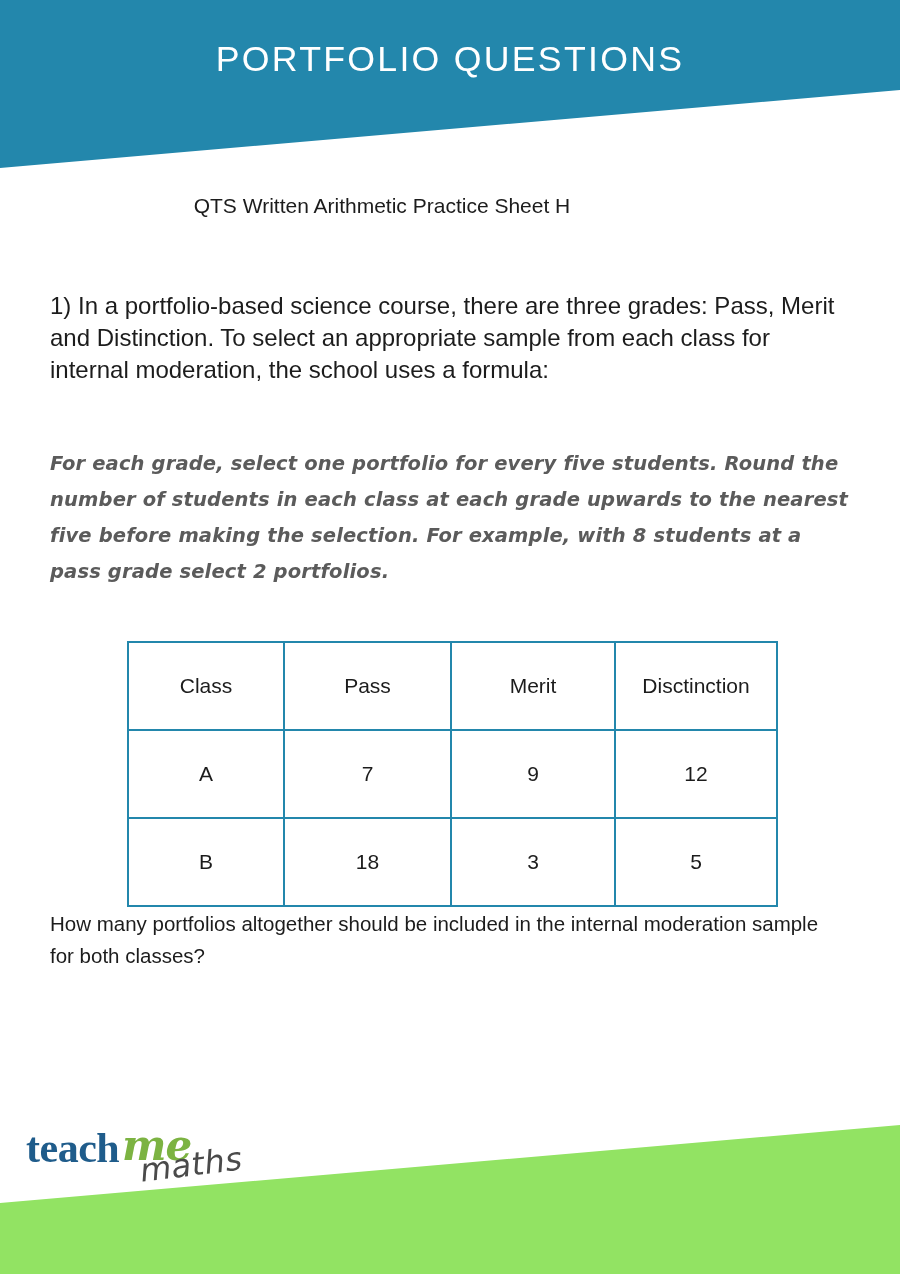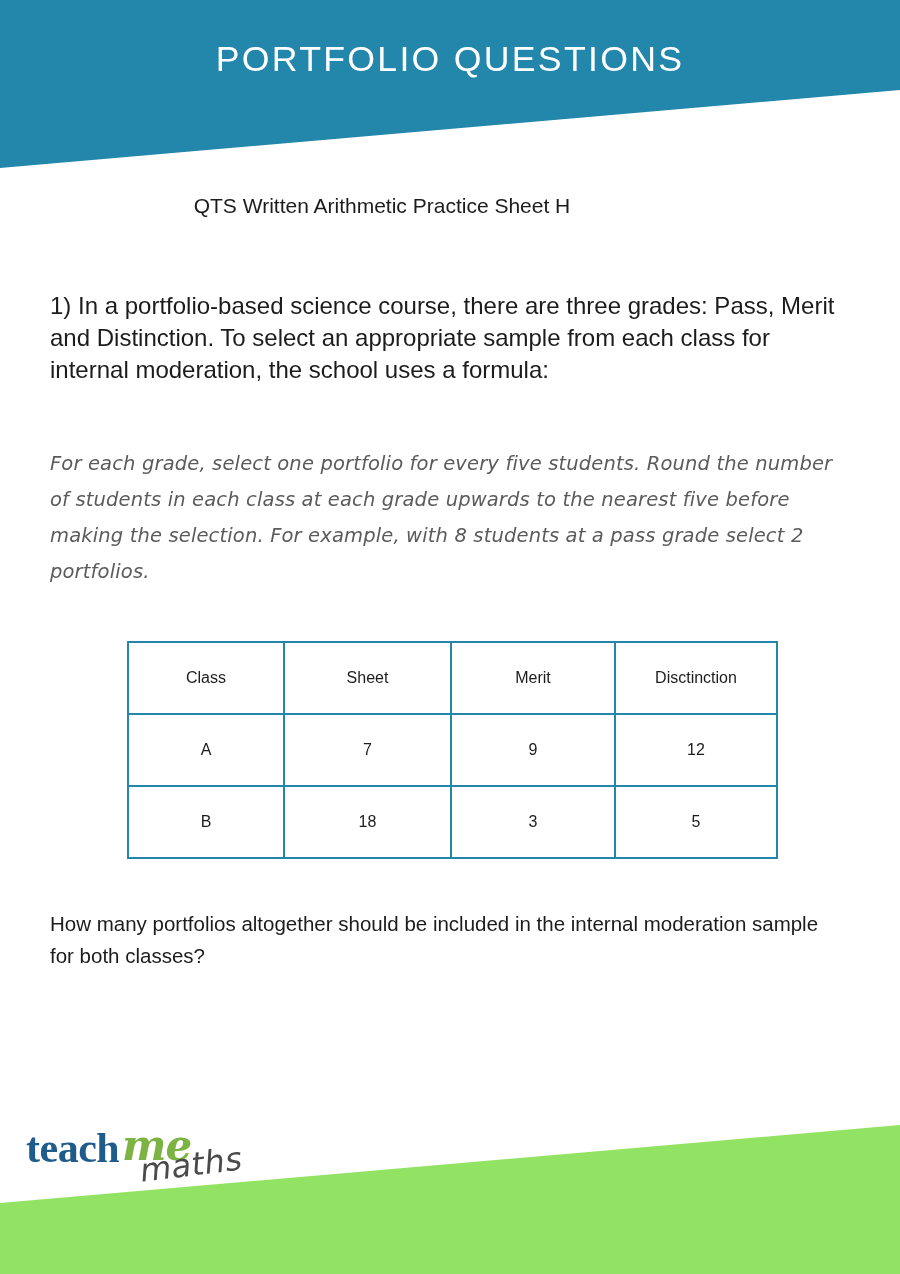--- a/index.html
+++ b/index.html
@@ -71,21 +71,21 @@
   }
 
   
   .formula-block {
     position: absolute;
     left: 50px;
     top: 446px;
     width: 805px;
     font-family: "DejaVu Sans", sans-serif;
     font-style: italic;
-    font-weight: 400;
+    font-weight: 700;
     font-size: 19.5px;
     line-height: 36px;
     letter-spacing: 0.15px;
     color: #5b5b5b;
     z-index: 3;
   }
 
   
   .data-table-wrap {
     position: absolute;
@@ -96,25 +96,25 @@
   }
   table.data-table {
     border-collapse: collapse;
     width: 649px;
     table-layout: fixed;
   }
   table.data-table td {
     border: 2px solid #2387ac;
     text-align: center;
     vertical-align: middle;
-    font-size: 16px;
+    font-size: 21px;
     color: #1c1c1c;
     background: #ffffff;
     height: 54px;
-    padding: 8px;
+    padding: 16px;
   }
   table.data-table col.c-class  { width: 156px; }
   table.data-table col.c-pass   { width: 167px; }
   table.data-table col.c-merit  { width: 164px; }
   table.data-table col.c-dist   { width: 162px; }
 
   
   .table-tails {
     position: absolute;
     left: 127px;
@@ -225,21 +225,21 @@
   <table class="data-table">
     <colgroup>
       <col class="c-class">
       <col class="c-pass">
       <col class="c-merit">
       <col class="c-dist">
     </colgroup>
     <tbody>
       <tr>
         <td>Class</td>
-        <td>Sheet</td>
+        <td>Pass</td>
         <td>Merit</td>
         <td>Disctinction</td>
       </tr>
       <tr>
         <td>A</td>
         <td>7</td>
         <td>9</td>
         <td>12</td>
       </tr>
       <tr>

